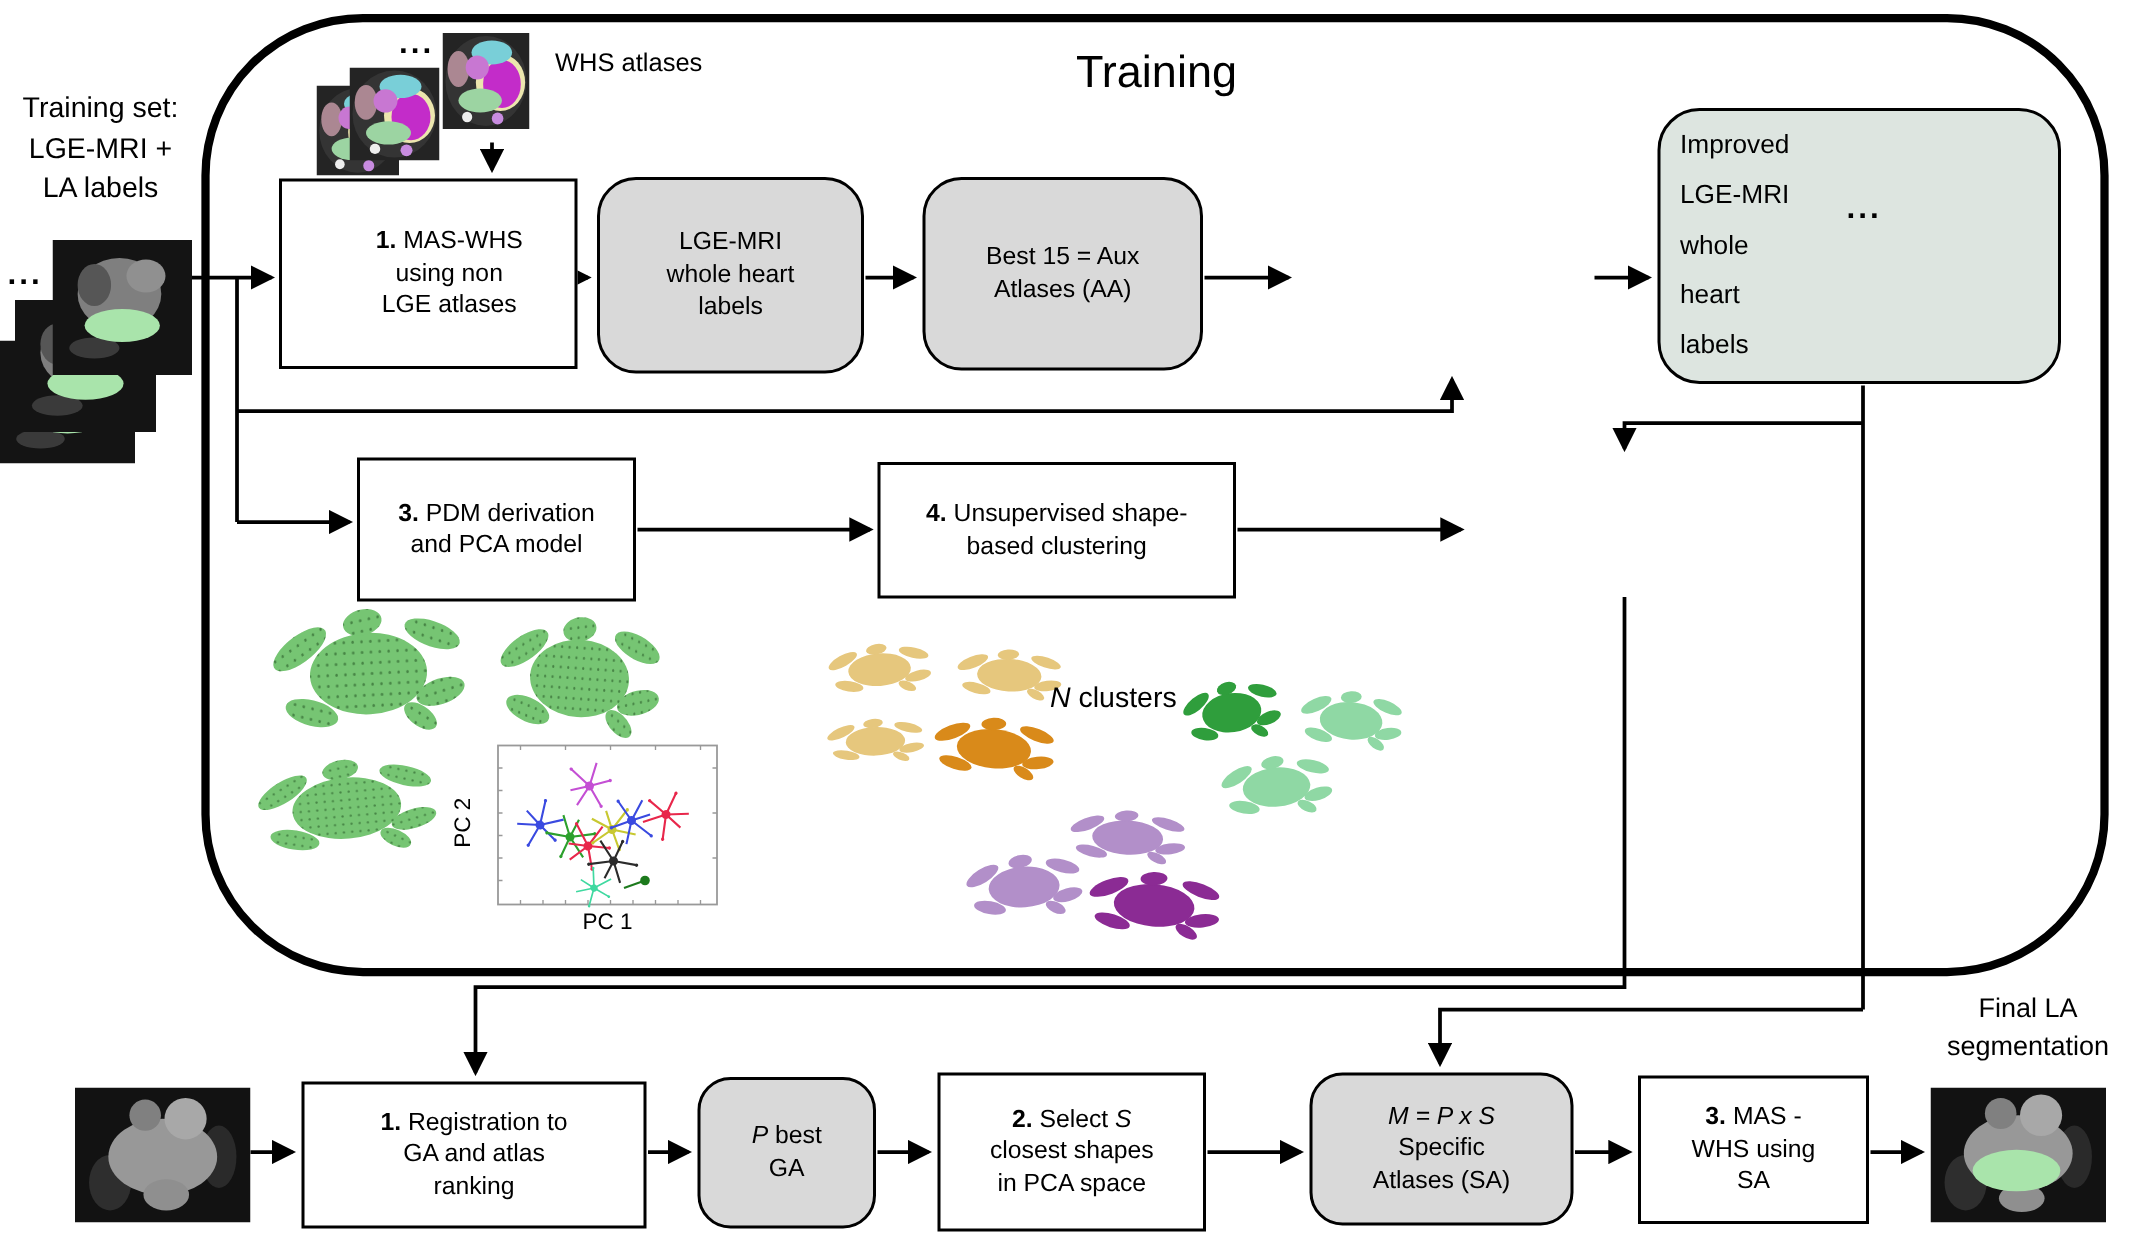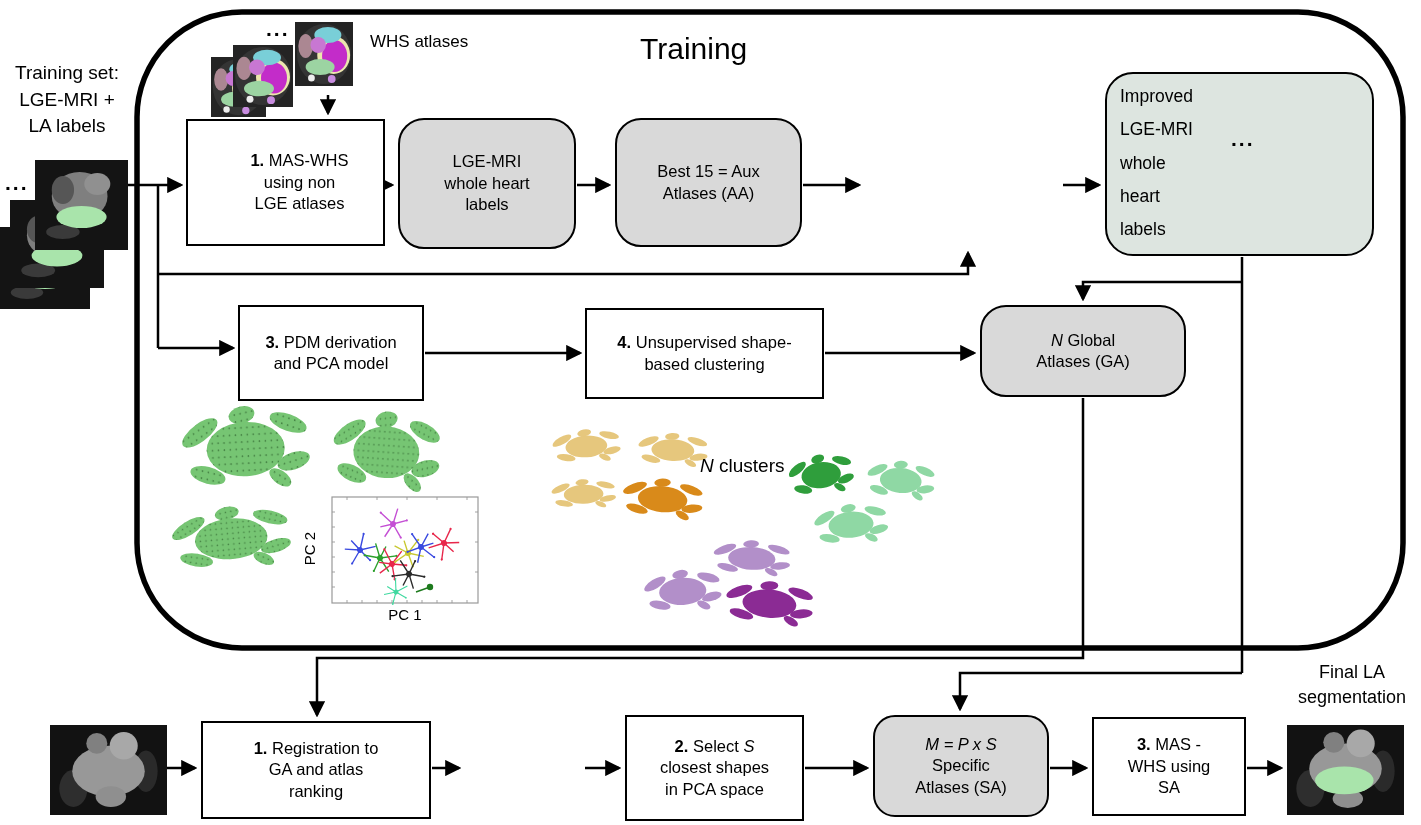--- a/index.html
+++ b/index.html
@@ -218,21 +218,21 @@
         </g>
     <g transform="translate(723,572) rotate(5)">
           <use href="#la" width="98" height="52" fill="#8b2b94"></use>
         </g>
   </g>
 
   <use href="#mri-gray" x="50" y="725" width="117" height="90"></use>
   <use href="#mri-final" x="1287" y="725" width="117" height="90"></use>
 </svg>
 
-<div class="title" style="left:640px;top:32px;width:262px;">Training</div>
+<div class="title" style="left:640px;top:32px;width:262px;text-align:center;">Training</div>
 
 <div class="cap" style="left:0;top:60px;width:134px;font-size:19px;">Training set:
 LGE-MRI +
 LA labels</div>
 <div class="dots" style="left:5px;top:172px;">...</div>
 
 <div class="cap" style="left:370px;top:30px;width:110px;text-align:left;font-size:17px;">WHS atlases</div>
 <div class="dots" style="left:266px;top:18px;">...</div>
 
 <div class="box" style="left:186px;top:119px;width:167px;height:123px;padding-left:28px;">
@@ -264,39 +264,39 @@
 <div class="box" style="left:238px;top:305px;width:182px;height:92px;">
   <div><span class="b">3.</span><span> PDM derivation
 and PCA model</span></div>
 </div>
 
 <div class="box" style="left:585px;top:308px;width:235px;height:87px;justify-content:center;">
   <div><span class="b">4.</span><span> Unsupervised shape-
 based clustering</span></div>
 </div>
 
-<div class="box gray" style="left:980px;top:305px;width:202px;height:88px;">
-  <div><span class="v">N</span><span> Global
-Atlases (GA)</span></div>
-</div>
 
 <div class="cap" style="left:700px;top:426px;width:140px;font-size:19px;text-align:left;">
   <span class="v">N</span><span> clusters</span>
 </div>
 
 <div class="cap pc2" style="left:284px;top:538px;width:50px;font-size:15px;">PC 2</div>
 <div class="cap" style="left:360px;top:604px;width:90px;font-size:15px;">PC 1</div>
 
 
 <div class="box" style="left:201px;top:721px;width:226px;height:94px;">
   <div><span class="b">1.</span><span> Registration to
 GA and atlas
 ranking</span></div>
 </div>
 
+<div class="box gray-sm" style="left:465px;top:718px;width:115px;height:97px;">
+  <div><span class="v">P</span><span> best
+GA</span></div>
+</div>
 
 <div class="box" style="left:625px;top:715px;width:175px;height:102px;">
   <div><span class="b">2.</span><span> Select </span><span class="v">S</span><span>
 closest shapes
 in PCA space</span></div>
 </div>
 
 <div class="box gray-sm" style="left:873px;top:715px;width:172px;height:98px;">
   <div><span class="v">M = P x S</span><span>
 Specific

